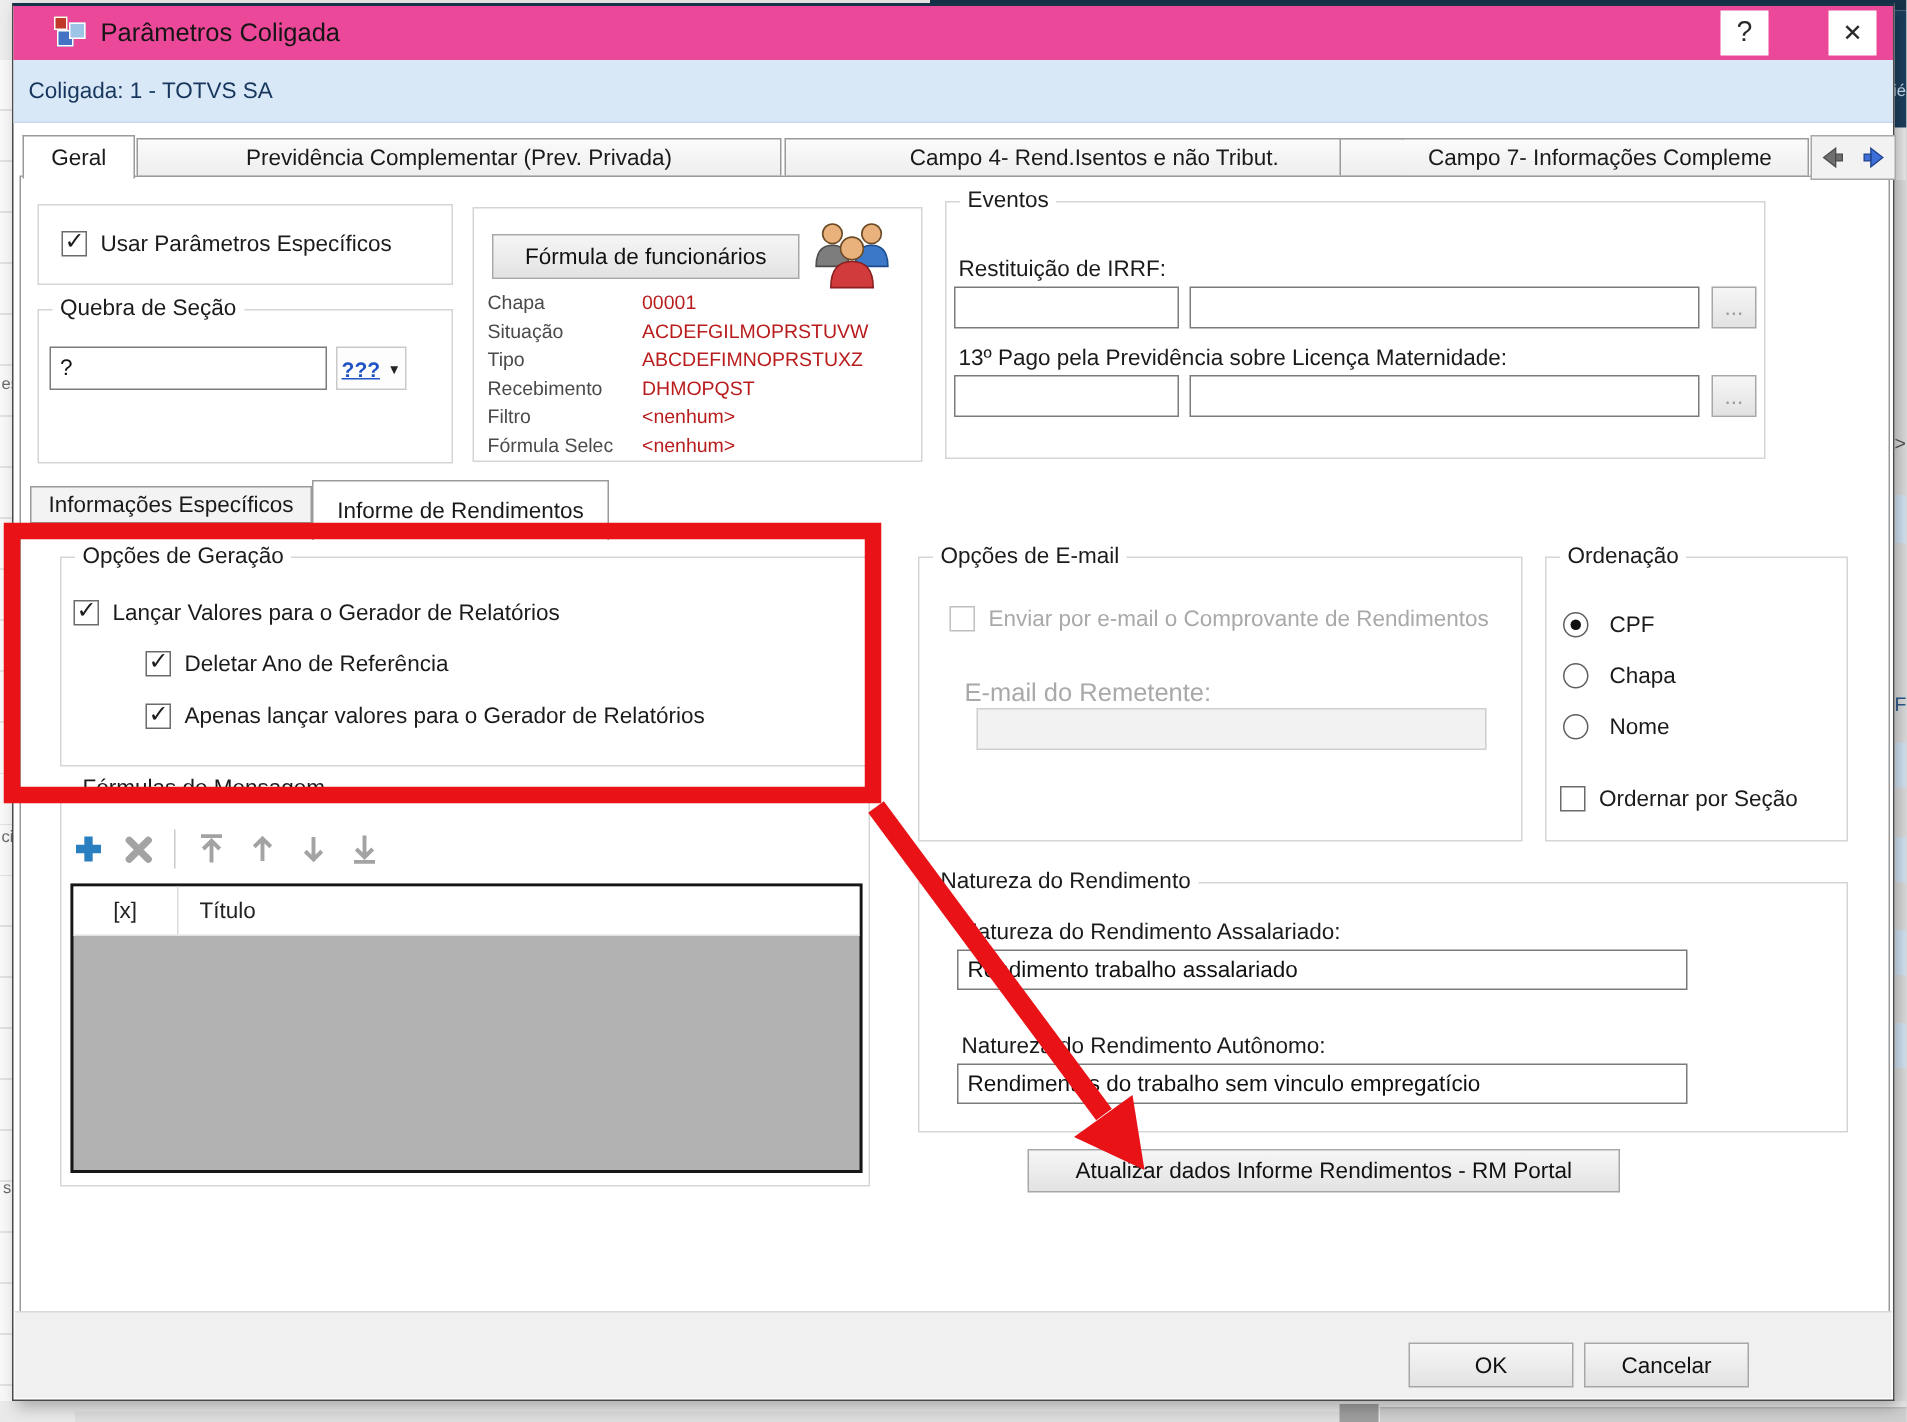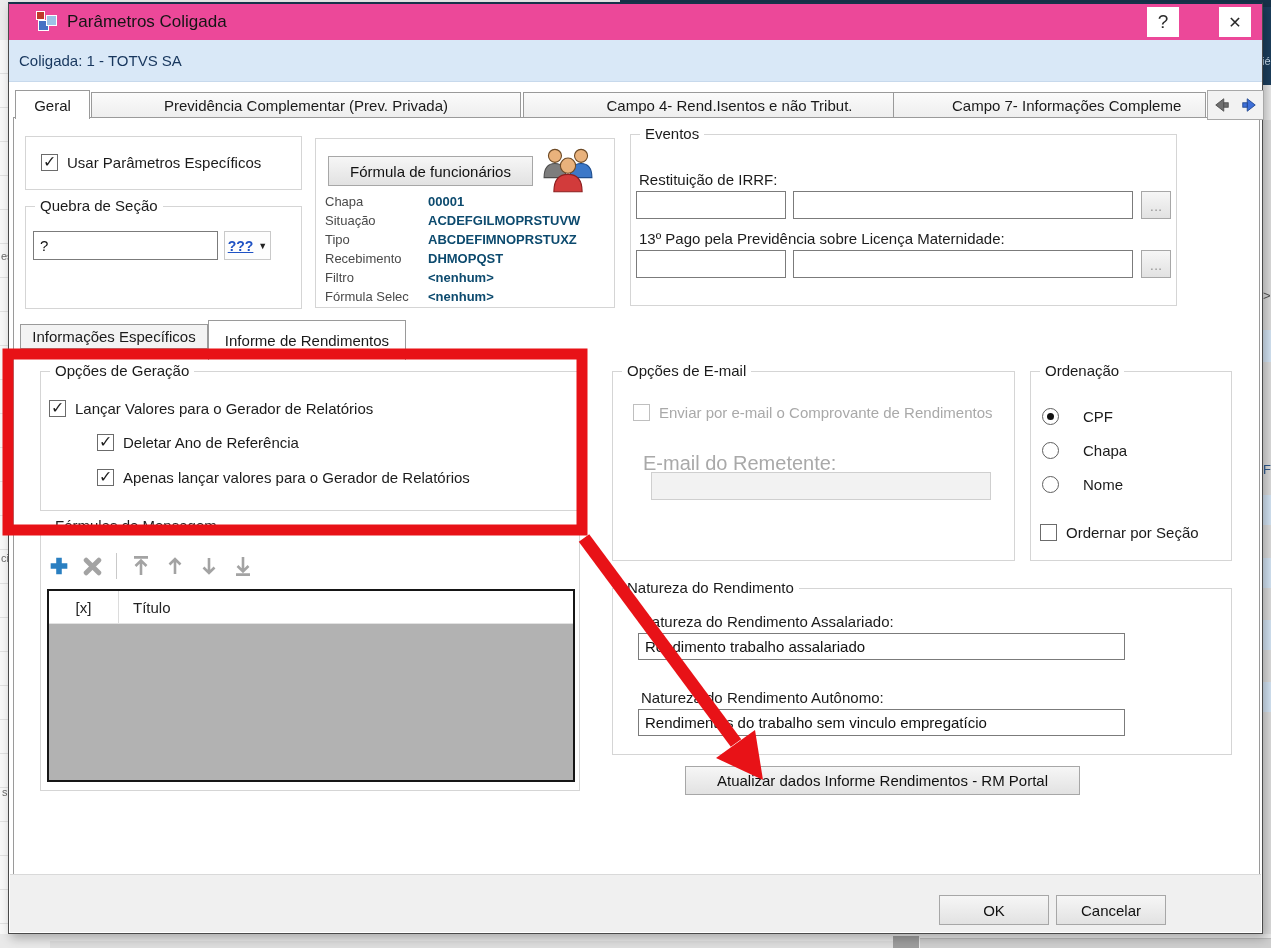--- a/index.html
+++ b/index.html
@@ -38,34 +38,34 @@
 
   .gb{position:absolute;border:1px solid #d5d5d5}
   .gbt{position:absolute;top:-10px;left:9px;background:#fff;padding:0 5px;font-size:15px;color:#1b1b1b;white-space:nowrap}
 
   .cbrow{position:absolute;display:flex;align-items:center;gap:9px}
   .cbx{width:17px;height:17px;border:1px solid #6b6b6b;background:#fff;position:relative;flex:none}
   .cbx .tick{position:absolute;left:1px;top:-3px;font-size:16px;color:#1c1c1c;line-height:20px}
   .cbx.dis{border-color:#bfbfbf}
   .cbl{font-size:15px;color:#1b1b1b;white-space:nowrap}
   .cbl.dis{color:#a9a9a9}
-  .radrow{position:absolute;display:flex;align-items:flex-start;gap:24px}
+  .radrow{position:absolute;display:flex;align-items:flex-start;gap:14px}
   .rad{width:17px;height:17px;border:1px solid #5f5f5f;border-radius:50%;background:#fff;position:relative;flex:none}
   .rad.sel::after{content:"";position:absolute;left:4px;top:4px;width:7px;height:7px;border-radius:50%;background:#111}
 
   .tf{position:absolute;border:1px solid #7b7b7b;background:#fff;font-size:15px;color:#111;display:flex;align-items:center;padding:0 6px;white-space:nowrap;overflow:hidden}
   .tf.dis{background:#f2f2f2;border-color:#cfcfcf}
   .btn{position:absolute;border:1px solid #a7a7a7;background:linear-gradient(#f6f6f6,#e2e2e2);font-size:15px;color:#111;display:flex;align-items:center;justify-content:center;white-space:nowrap;cursor:default}
   .btn.dots{color:#9b9b9b}
   .qqq{color:#1f52c4;text-decoration:underline;font-weight:bold;font-size:14px}
   .qqq-arrow{color:#222;font-size:9px;margin-left:5px}
 
   .selrow{position:absolute;display:flex;font-size:13px;white-space:nowrap}
   .sell{width:103px;color:#4a4a4a;flex:none}
-  .selv{color:#0c4a6e;font-weight:bold}
+  .selv{color:#b91c1c;font-weight:normal}
 
   .toolbar{position:absolute;display:flex;align-items:center;gap:14px}
   .tsep{width:1px;height:26px;background:#c9c9c9}
 
   .tbl{position:absolute;border:2px solid #161616;background:#b2b2b2}
   .tblhead{position:absolute;left:0;top:0;right:0;height:33px;background:#fff;border-bottom:1px solid #e2e2e2;display:flex;align-items:center;font-size:15px;color:#222}
   .colx{width:69px;text-align:center;flex:none}
   .coldv{width:1px;align-self:stretch;background:#dcdcdc}
   .colt{padding-left:14px}
 
@@ -256,21 +256,21 @@
           </div>
         </div>
       </div>
 
       <div class="gb" style="left:598px;top:253px;width:403px;height:190px">
         <span class="gbt">Opções de E-mail</span>
         <div class="cbrow" style="left:20px;top:32px">
           <span class="cbx dis"></span>
           <span class="cbl dis">Enviar por e-mail o Comprovante de Rendimentos</span>
         </div>
-        <span style="position:absolute;left:30px;top:80px;font-size:20px;color:#a9a9a9">E-mail do Remetente:</span>
+        <span style="position:absolute;left:30px;top:80px;font-size:17px;color:#a9a9a9">E-mail do Remetente:</span>
         <div class="tf dis" style="left:38px;top:100px;width:340px;height:28px"></div>
       </div>
 
       <div class="gb" style="left:1016px;top:253px;width:202px;height:190px">
         <span class="gbt">Ordenação</span>
         <div class="radrow" style="left:11px;top:36px">
           <span class="rad sel"></span>
           <span class="cbl">CPF</span>
         </div>
         <div class="radrow" style="left:11px;top:70px">

